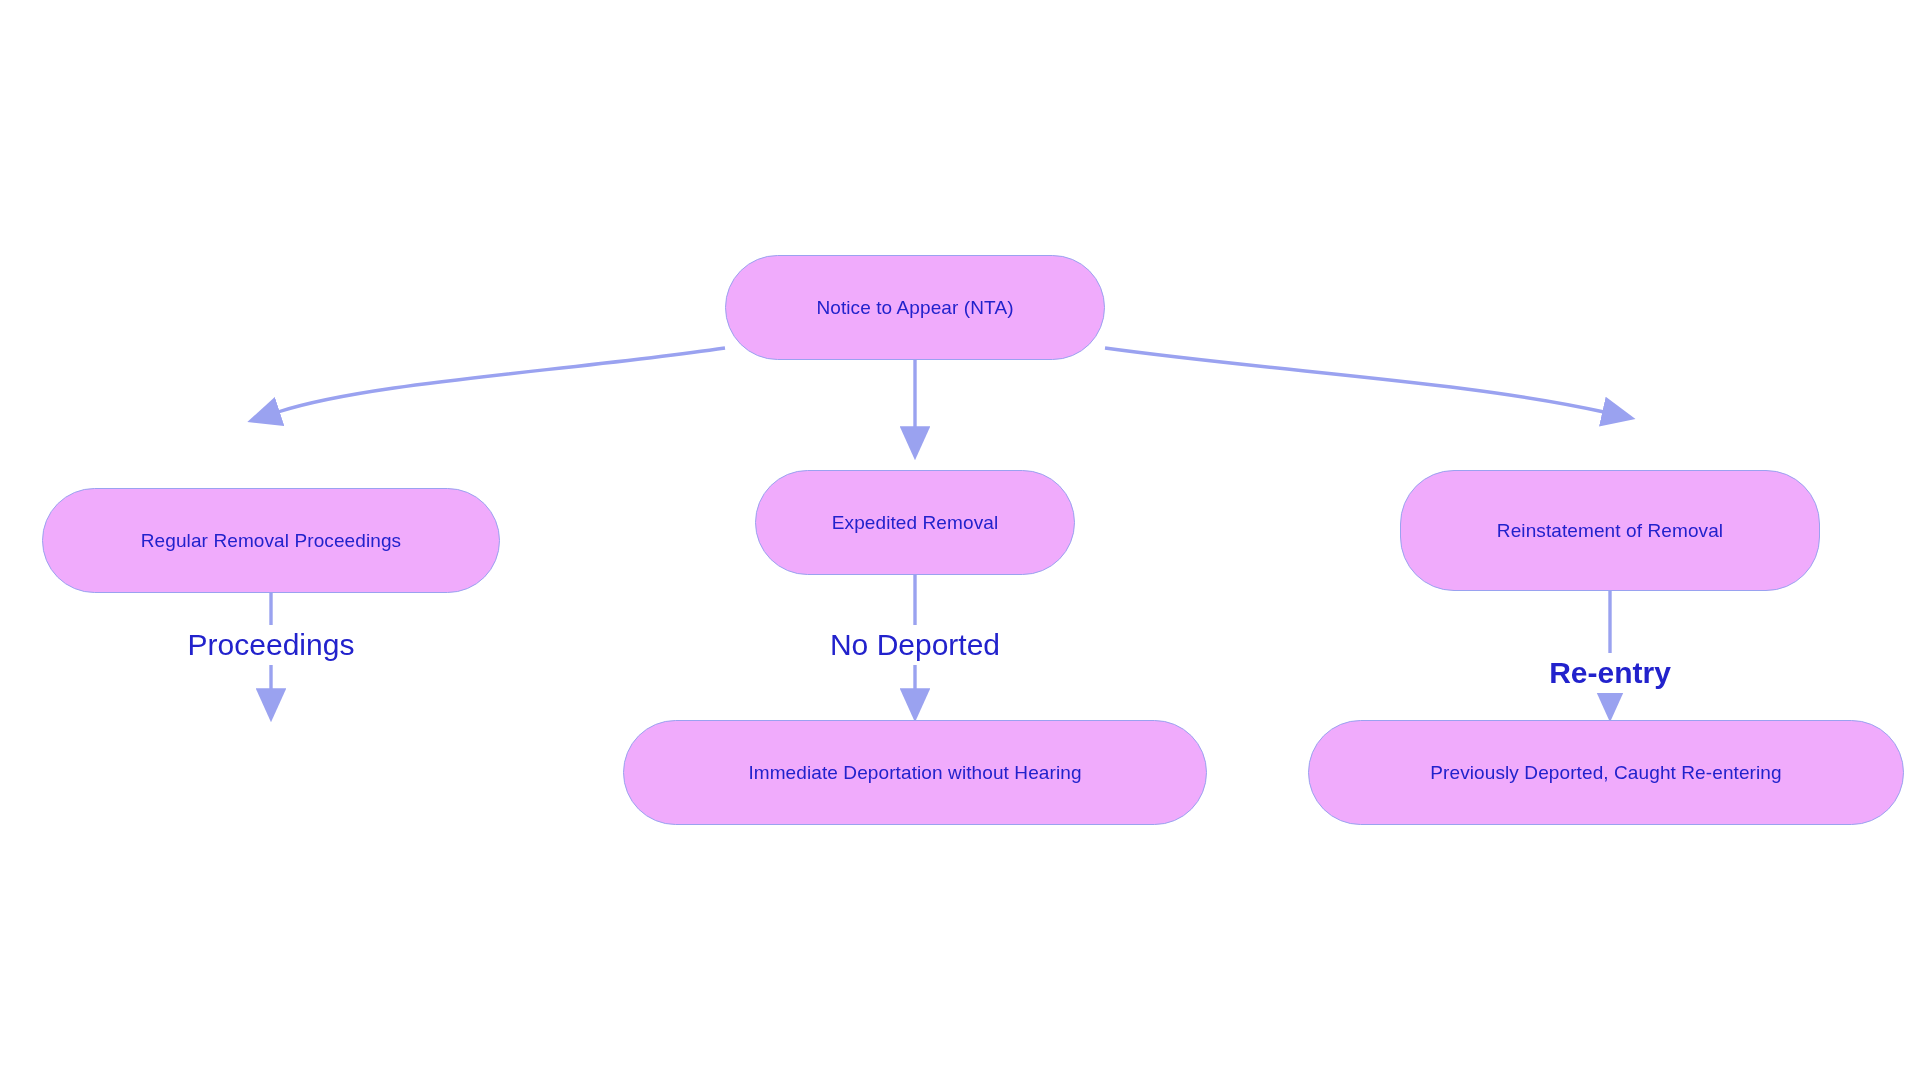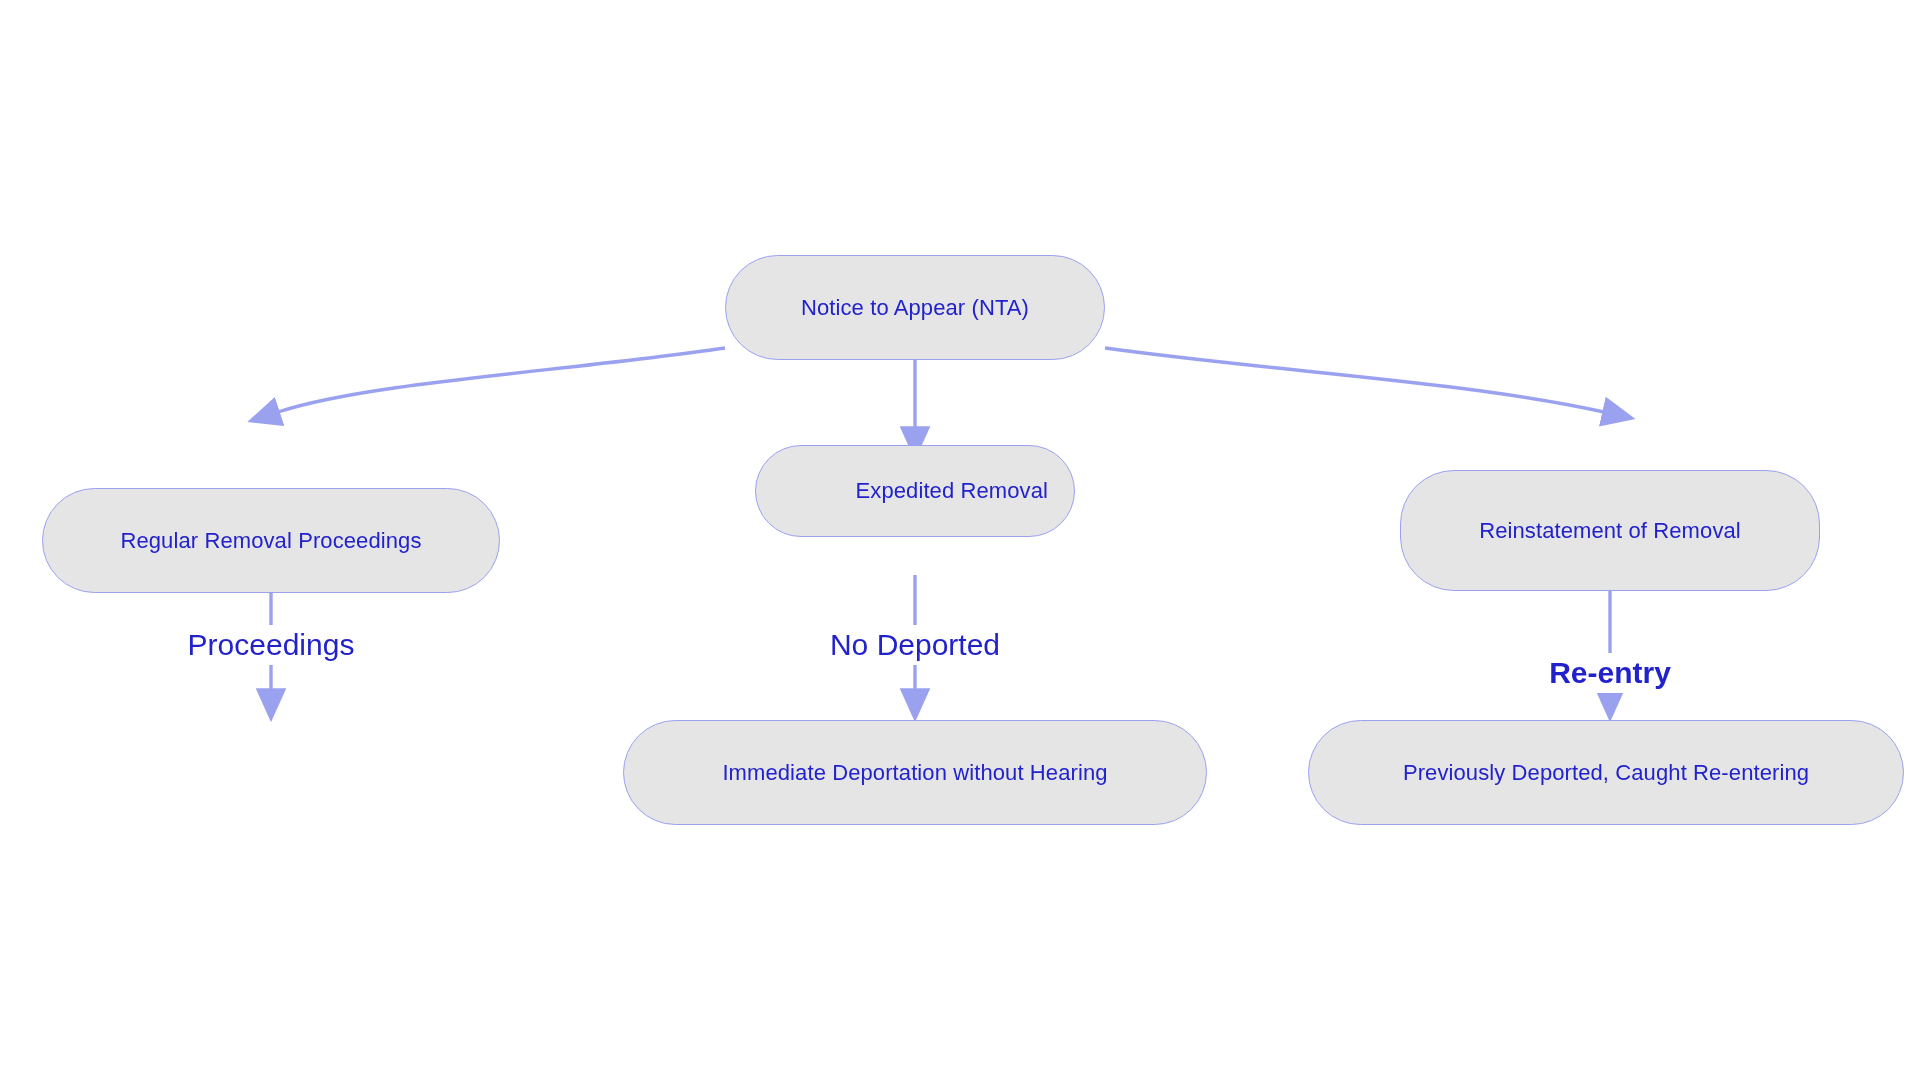--- a/index.html
+++ b/index.html
@@ -27,25 +27,25 @@
     width: 1920px;
     height: 1083px;
     pointer-events: none;
   }
   .node {
     position: absolute;
     box-sizing: border-box;
     display: flex;
     align-items: center;
     justify-content: center;
-    background: #e5e5e5;
+    background: #f0abfc;
     border: 1.6px solid #9aa2f0;
     border-radius: 54px;
     color: #2222cc;
-    font-size: 22px;
+    font-size: 19px;
     font-weight: 400;
     letter-spacing: 0.1px;
     white-space: nowrap;
     text-align: center;
     z-index: 3;
   }
   .node-label {
     display: block;
     line-height: 1;
     padding: 0 26px;
@@ -89,21 +89,21 @@
   </svg>
 
   <div class="node" style="left:725px; top:255px; width:380px; height:105px;">
     <span class="node-label">Notice to Appear (NTA)</span>
   </div>
 
   <div class="node" style="left:42px; top:470px; width:458px; height:105px;margin-top:18px;">
     <span class="node-label">Regular Removal Proceedings</span>
   </div>
 
-  <div class="node" style="left:755px; top:445px; width:320px; height:92px;justify-content:flex-end;">
+  <div class="node" style="left:755px; top:470px; width:320px; height:105px;">
     <span class="node-label">Expedited Removal</span>
   </div>
 
   <div class="node" style="left:1400px; top:470px; width:420px; height:121px;">
     <span class="node-label">Reinstatement of Removal</span>
   </div>
 
 
   <div class="node" style="left:623px; top:720px; width:584px; height:105px;text-align:center;">
     <span class="node-label">Immediate Deportation without Hearing</span>

